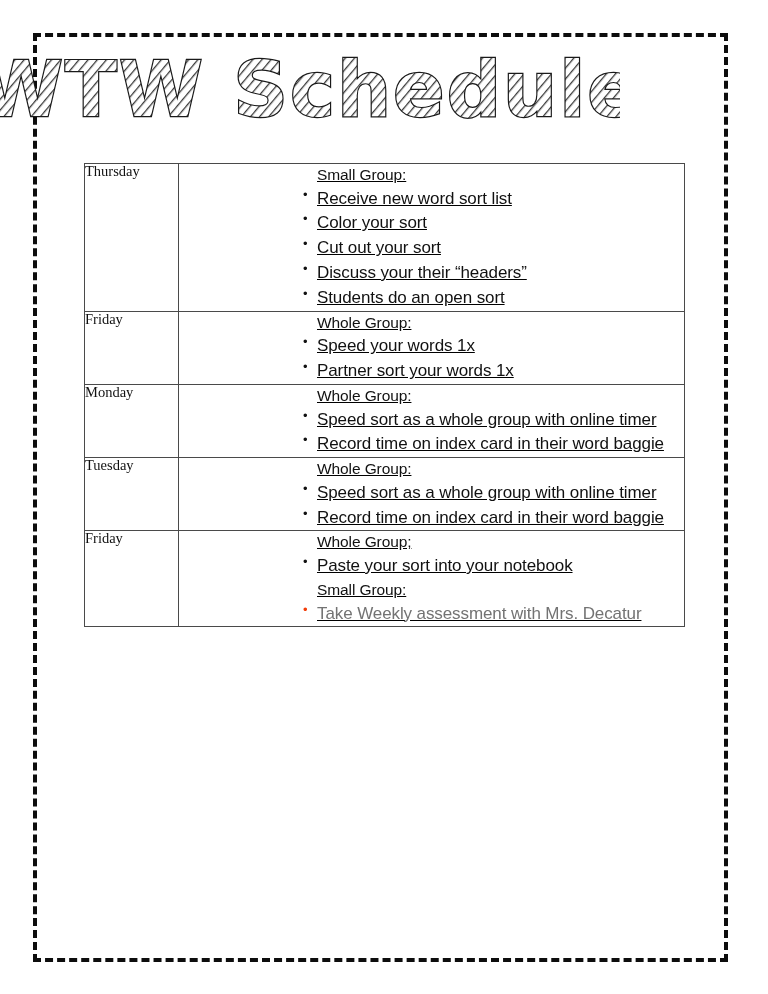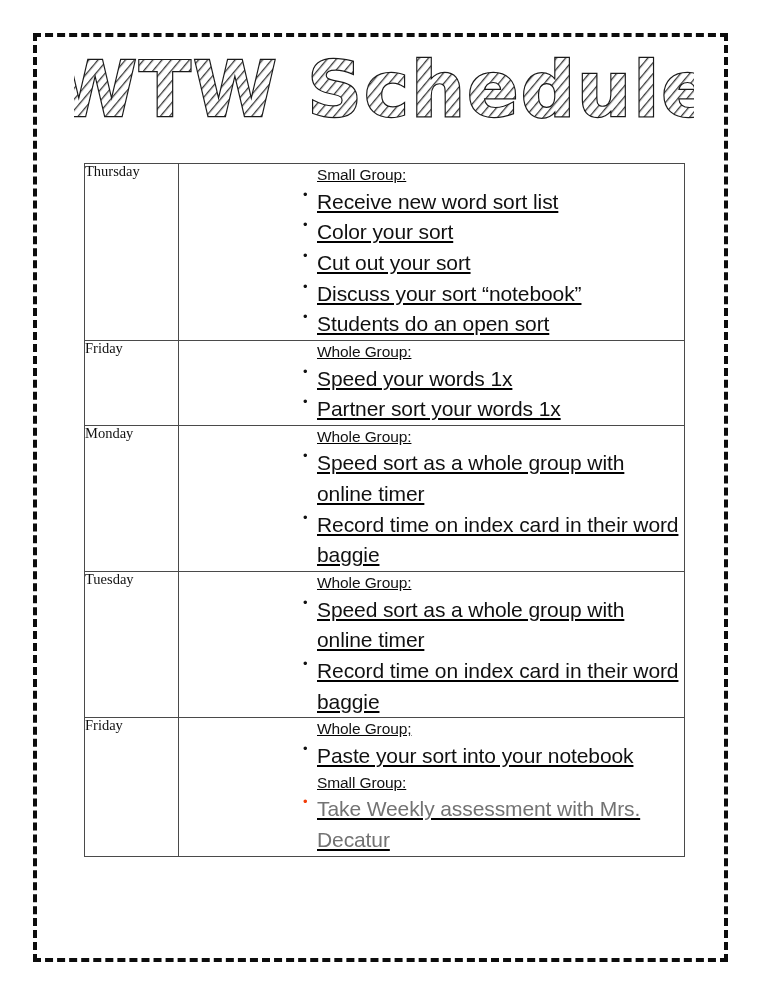--- a/index.html
+++ b/index.html
@@ -27,21 +27,21 @@
     border: 4px dashed #0d0d0d;
     pointer-events: none;
   }
 
   
   .title-wrap {
     position: absolute;
     left: 0;
     top: 44px;
     width: 768px;
-    text-align: center;
+    text-align: left;
   }
   .title-svg {
     display: inline-block;
   }
   .title-text {
     font-family: "DejaVu Sans", sans-serif;
     font-weight: 700;
     font-size: 76px;
     letter-spacing: 2px;
   }
@@ -87,21 +87,21 @@
     letter-spacing: -0.1px;
   }
   ul.tasks {
     list-style: none;
     margin: 0;
     padding: 0;
   }
   ul.tasks li {
     position: relative;
     font-family: "Liberation Sans", sans-serif;
-    font-size: 21px;
+    font-size: 17px;
     color: #111111;
     line-height: 1.46;
     padding-left: 138px;
     letter-spacing: -0.1px;
   }
   ul.tasks li::before {
     content: "\2022";
     position: absolute;
     left: 124px;
     top: -1px;
@@ -144,21 +144,21 @@
     <tr>
           <td class="day-cell">
             <div class="day-label">Thursday</div>
           </td>
           <td class="tasks-cell">
             <div class="group-head">Small Group:</div>
             <ul class="tasks">
               <li class="">Receive new word sort list</li>
               <li class="">Color your  sort</li>
               <li class="">Cut out your sort</li>
-              <li class="">Discuss your sort “notebook”</li>
+              <li class="">Discuss your their “headers”</li>
               <li class="">Students do an open sort</li>
             </ul>
           </td>
         </tr>
         <tr>
           <td class="day-cell">
             <div class="day-label">Friday</div>
           </td>
           <td class="tasks-cell">
             <div class="group-head">Whole Group:</div>

